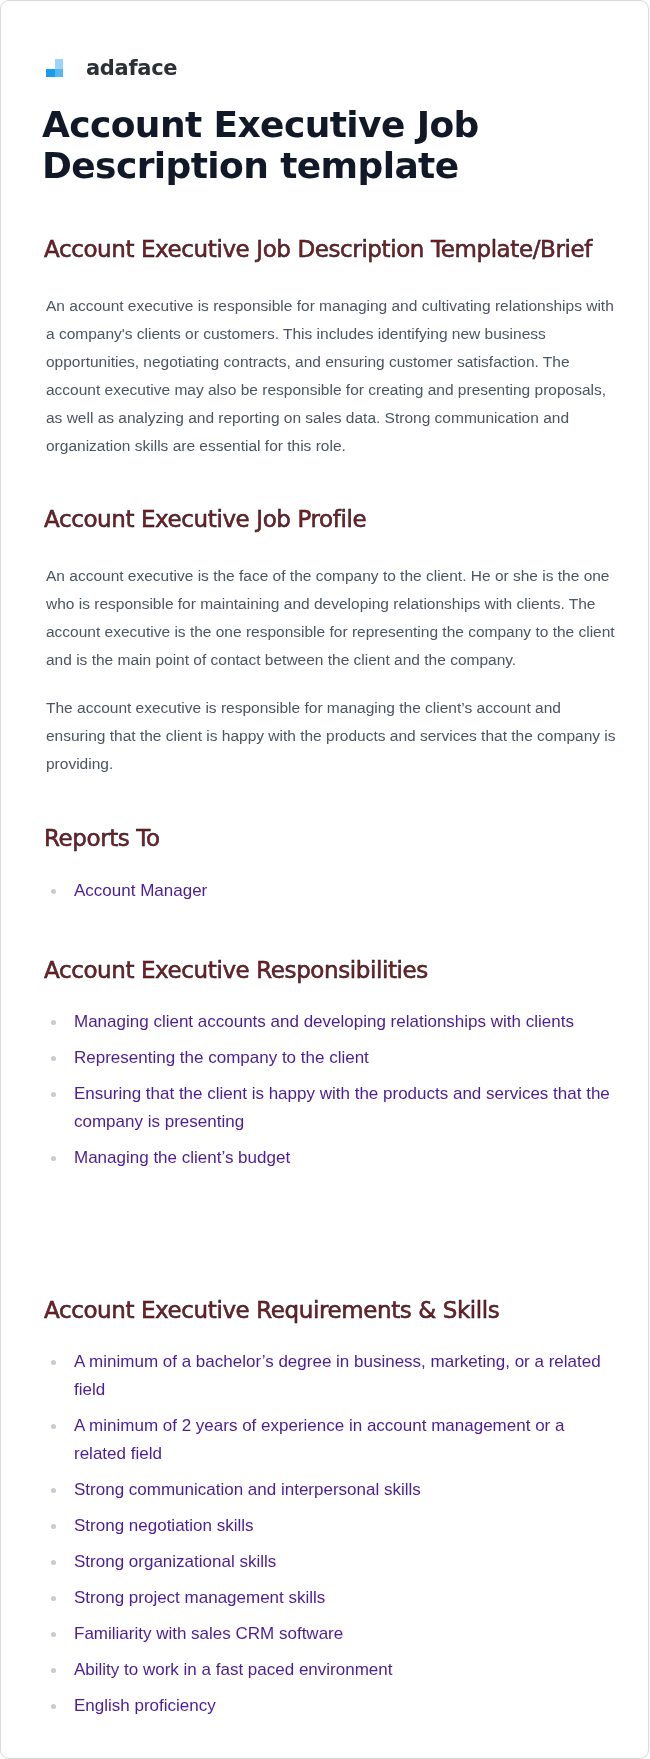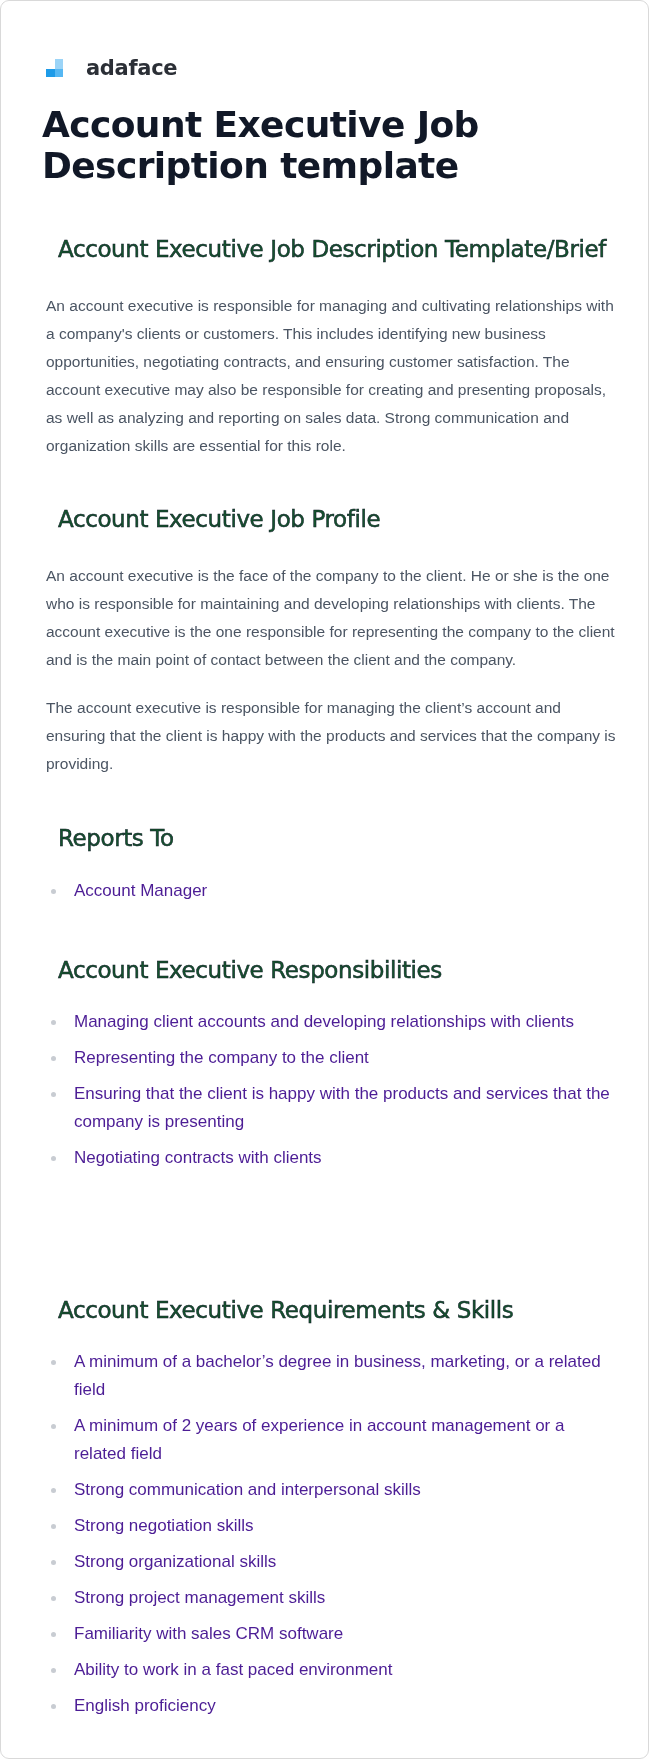--- a/index.html
+++ b/index.html
@@ -14,23 +14,23 @@
     .logo-icon .b1 { position: absolute; left: 0; bottom: 0; width: 9px; height: 8px; background: #1e9be8; }
     .logo-icon .b2 { position: absolute; left: 9px; bottom: 0; width: 8px; height: 18px; background: #55b7f3; }
     .logo-icon .b3 { position: absolute; left: 9px; top: 0; width: 8px; height: 10px; background: #9bd4f7; }
     .logo-text { font-family: "DejaVu Sans", sans-serif; font-weight: bold; font-size: 21px; color: #2b2f36; letter-spacing: -0.3px; margin-left: 16px; }
     h1 {
       position: absolute; top: 103px; left: 0; margin: 0; width: 570px;
       font-family: "DejaVu Sans", sans-serif; font-weight: bold; font-size: 36px; line-height: 41px;
       color: #111827; letter-spacing: -0.6px;
     }
     h2 {
-      position: absolute; left: 16px; margin: 0; width: 590px;
+      position: absolute; left: 2px; margin: 0; width: 590px;
       font-family: "DejaVu Sans", sans-serif; font-weight: normal; font-size: 23px; line-height: 30px;
-      color: #14532d; letter-spacing: -0.4px; -webkit-text-stroke: 0.5px #111827;
+      color: #7f1d1d; letter-spacing: -0.4px; -webkit-text-stroke: 0.5px #111827;
     }
     p {
       position: absolute; left: 0; margin: 4px; width: 575px;
       font-size: 15.5px; line-height: 28px; color: #4b5563;
     }
     ul { position: absolute; left: 0; margin: 0; padding: 0; list-style: none; width: 575px; }
     li {
       position: relative; padding-left: 32px; font-size: 17px; line-height: 28px; color: #4c1d95;
       margin-bottom: 8px;
     }
@@ -65,21 +65,21 @@
     <h2 style="top:822px">Reports To</h2>
     <ul style="top:876px">
       <li><span class="dot"></span><span>Account Manager</span></li>
     </ul>
 
     <h2 style="top:954px">Account Executive Responsibilities</h2>
     <ul style="top:1007px">
       <li><span class="dot"></span><span>Managing client accounts and developing relationships with clients</span></li>
       <li><span class="dot"></span><span>Representing the company to the client</span></li>
       <li><span class="dot"></span><span>Ensuring that the client is happy with the products and services that the company is presenting</span></li>
-      <li><span class="dot"></span><span>Negotiating contracts with clients</span></li>
+      <li><span class="dot"></span><span>Managing the client’s budget</span></li>
     </ul>
 
     <h2 style="top:1294px">Account Executive Requirements &amp; Skills</h2>
     <ul style="top:1347px">
       <li><span class="dot"></span><span>A minimum of a bachelor’s degree in business, marketing, or a related field</span></li>
       <li><span class="dot"></span><span>A minimum of 2 years of experience in account management or a related field</span></li>
       <li><span class="dot"></span><span>Strong communication and interpersonal skills</span></li>
       <li><span class="dot"></span><span>Strong negotiation skills</span></li>
       <li><span class="dot"></span><span>Strong organizational skills</span></li>
       <li><span class="dot"></span><span>Strong project management skills</span></li>

